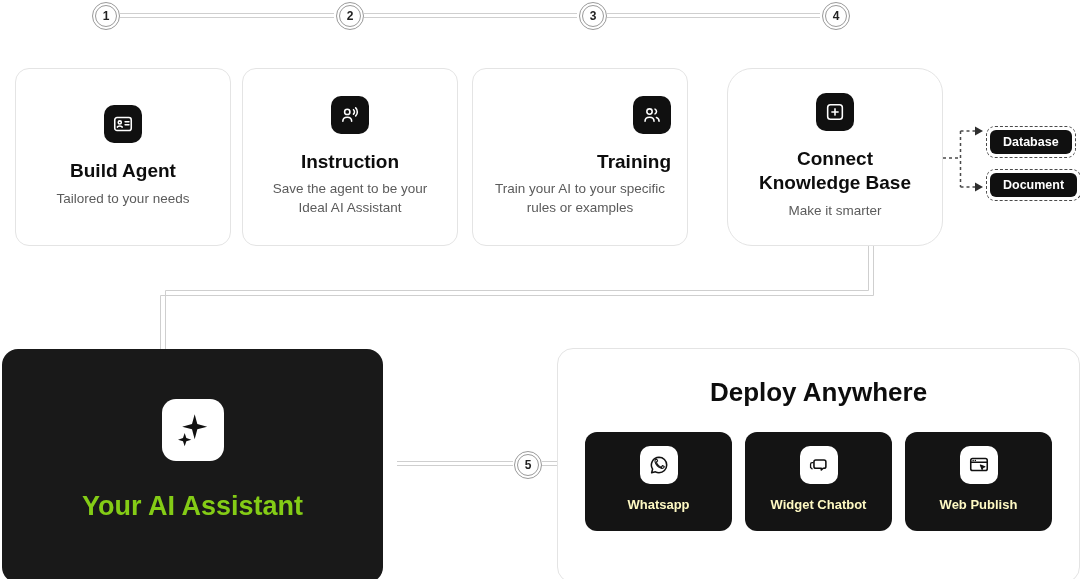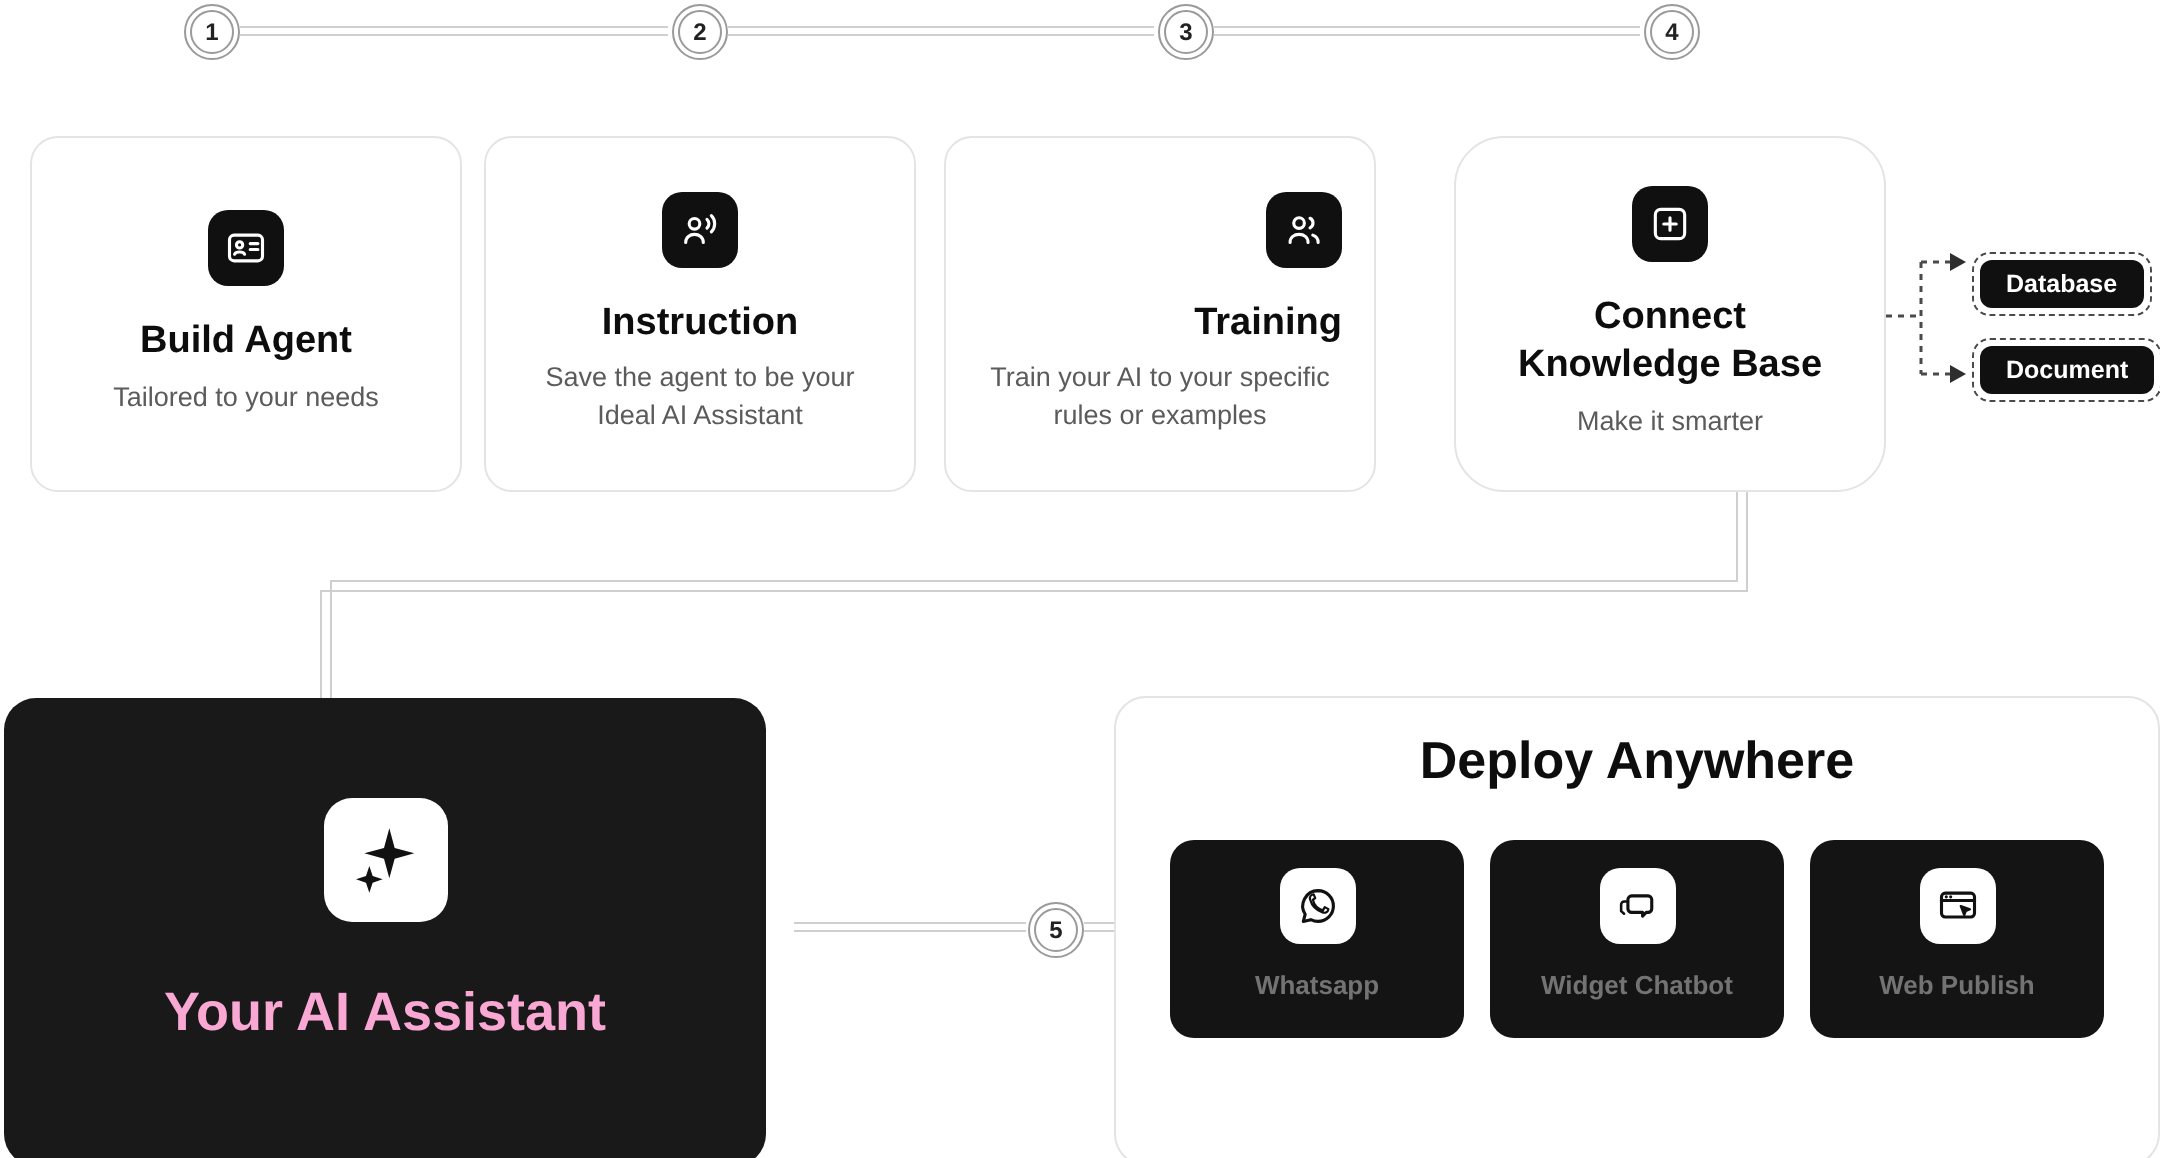--- a/index.html
+++ b/index.html
@@ -44,39 +44,39 @@
   
   .assistant-card{
     position:absolute;left:2px;top:349px;width:381px;height:234px;background:#191919;
     border-radius:16px;display:flex;flex-direction:column;align-items:center;z-index:2;
   }
   .assistant-icon{
     width:62px;height:62px;background:#fff;border-radius:14px;margin-top:50px;
     display:flex;align-items:center;justify-content:center;
   }
   .assistant-icon svg{width:40px;height:40px;}
-  .assistant-label{color:#f9a8d4;font-size:27px;font-weight:700;margin-top:30px;}
+  .assistant-label{color:#84cc16;font-size:27px;font-weight:700;margin-top:30px;}
   
   .deploy-card{
     position:absolute;left:557px;top:348px;width:523px;height:235px;background:#fff;
     border:1px solid #e4e4e4;border-radius:16px;box-sizing:border-box;z-index:2;
     display:flex;flex-direction:column;align-items:center;
   }
-  .deploy-title{font-size:26px;font-weight:700;margin-top:16px;color:#0d0d0d;}
+  .deploy-title{font-size:26px;font-weight:700;margin-top:28px;color:#0d0d0d;}
   .channel-row{display:flex;gap:13px;margin-top:24px;}
   .channel-btn{
     width:147px;height:99px;background:#141414;border-radius:12px;border:none;
     display:flex;flex-direction:column;align-items:center;cursor:pointer;padding:0;
   }
   .channel-icon{
     width:38px;height:38px;background:#fff;border-radius:10px;margin-top:14px;
     display:flex;align-items:center;justify-content:center;
   }
   .channel-icon svg{width:22px;height:22px;}
-  .channel-label{color:#737373;font-size:13px;font-weight:700;margin-top:13px;
+  .channel-label{color:#fef9c3;font-size:13px;font-weight:700;margin-top:13px;
     font-family:"Liberation Sans","DejaVu Sans",sans-serif;}
   
   .overlay{position:absolute;left:0;top:0;width:1080px;height:579px;z-index:0;pointer-events:none;}
 </style>
 </head>
 <body>
 
 <div id="canvas">
 
   <svg class="overlay">

